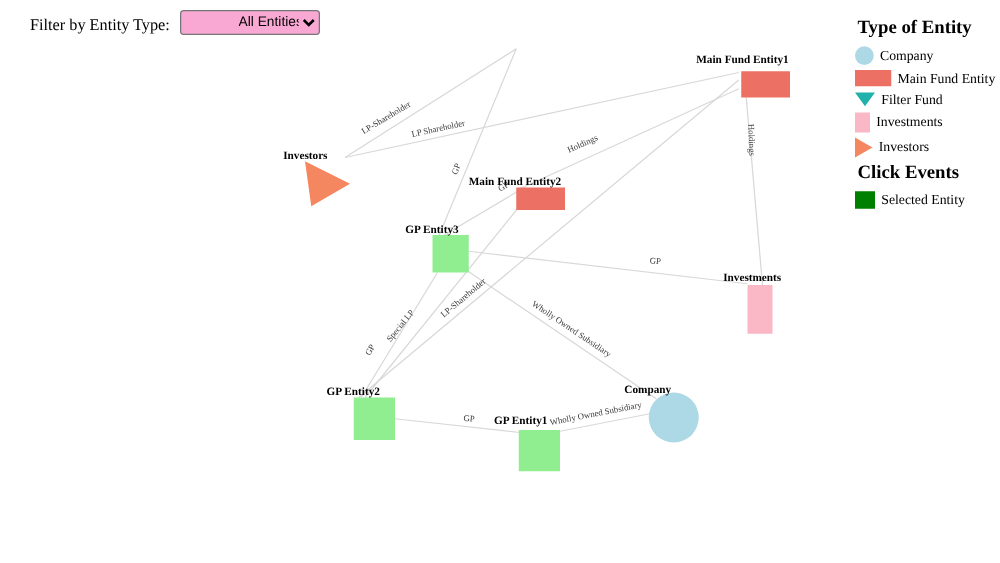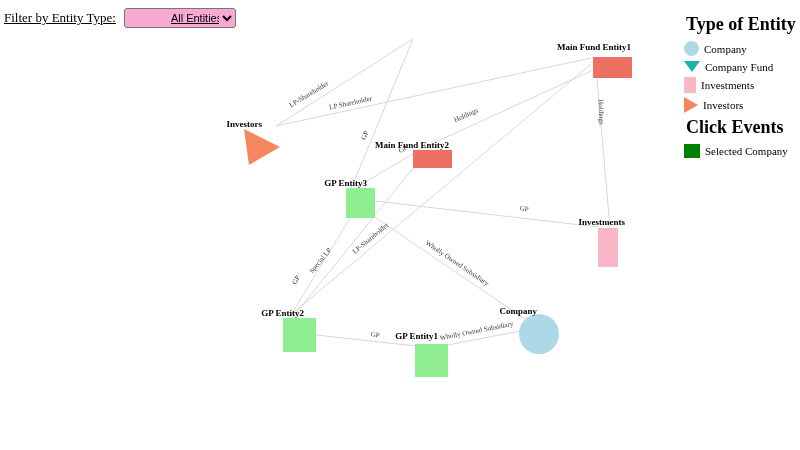--- a/index.html
+++ b/index.html
@@ -1,25 +1,25 @@
 <!DOCTYPE html>
 <html><head>
 <meta charset="utf-8">
 <style>
   html,body{margin:0;padding:0;background:#fff;}
   body{font-family:"Liberation Serif", serif; width:800px; height:450px; overflow:hidden;}
   .stage{position:relative; width:800px; height:450px; background:#fff;}
-  .filter-bar{position:absolute; top:8px; left:4px; display:flex; align-items:center; z-index:5;text-decoration:underline;}
+  .filter-bar{position:absolute; top:8px; left:24px; display:flex; align-items:flex-end; z-index:5;}
   .filter-bar label{font-size:13px; color:#000; margin-right:8px;}
   .filter-bar select{font-family:"Liberation Sans", sans-serif; font-size:11px; width:112px; height:20px; border:1px solid #767676; border-radius:3px; background:#f9a8d4;padding-left:42px;}
   #graph{position:absolute; top:0; left:0;}
   .node-label{font-family:"Liberation Serif", serif; font-size:9px; font-weight:bold; fill:#000;}
   .edge-label{font-family:"Liberation Serif", serif; font-size:7px; fill:#3a3a3a;}
   .legend{position:absolute; top:10px; left:684px; width:112px;}
-  .legend-title{font-size:18px; font-weight:bold; color:#000; margin:4px 0 6px 2px;}
+  .legend-title{font-size:15px; font-weight:bold; color:#000; margin:4px 0 6px 2px;}
   .legend-row{display:flex; align-items:center; margin-bottom:4px; min-height:13px;}
   .legend-row .lbl{font-size:11px; color:#000; margin-left:5px; white-space:nowrap;}
   .sw{display:inline-block; flex:none;}
   .sw-circle{width:15px;height:15px;border-radius:50%;}
   .sw-square{width:16px;height:14px;}
   .sw-rect-wide{width:29px;height:13px;}
   .sw-rect-tall{width:12px;height:16px;}
   .sw-triangle-down{width:0;height:0;border-left:8px solid transparent;border-right:8px solid transparent;border-top:11px solid #000;}
   .sw-triangle-right{width:0;height:0;border-top:8px solid transparent;border-bottom:8px solid transparent;border-left:14px solid #000;}
 </style>
@@ -79,34 +79,38 @@
   </div>
 
   <div class="legend">
     <div class="legend-title">Type of Entity</div>
     <div id="legend-items">
         <div class="legend-row">
           <span class="sw sw-circle" style="background: rgb(173, 216, 230);"></span>
           <span class="lbl">Company</span>
         </div>
         <div class="legend-row">
+          <span class="sw sw-rect-wide" style="background: rgb(236, 112, 99);"></span>
+          <span class="lbl">Main Fund Entity</span>
+        </div>
+        <div class="legend-row">
           <span class="sw sw-triangle-down" style="border-top-color: rgb(32, 178, 170);"></span>
-          <span class="lbl">Company Fund</span>
+          <span class="lbl">Filter Fund</span>
         </div>
         <div class="legend-row">
           <span class="sw sw-rect-tall" style="background: rgb(250, 183, 197);"></span>
           <span class="lbl">Investments</span>
         </div>
         <div class="legend-row">
           <span class="sw sw-triangle-right" style="border-left-color: rgb(244, 135, 95);"></span>
           <span class="lbl">Investors</span>
         </div>
       </div>
     <div class="legend-title">Click Events</div>
     <div id="click-event-items">
         <div class="legend-row">
           <span class="sw sw-square" style="background: rgb(0, 128, 0);"></span>
-          <span class="lbl">Selected Company</span>
+          <span class="lbl">Selected Entity</span>
         </div>
       </div>
   </div>
 
 </div>
 
 </body></html>

